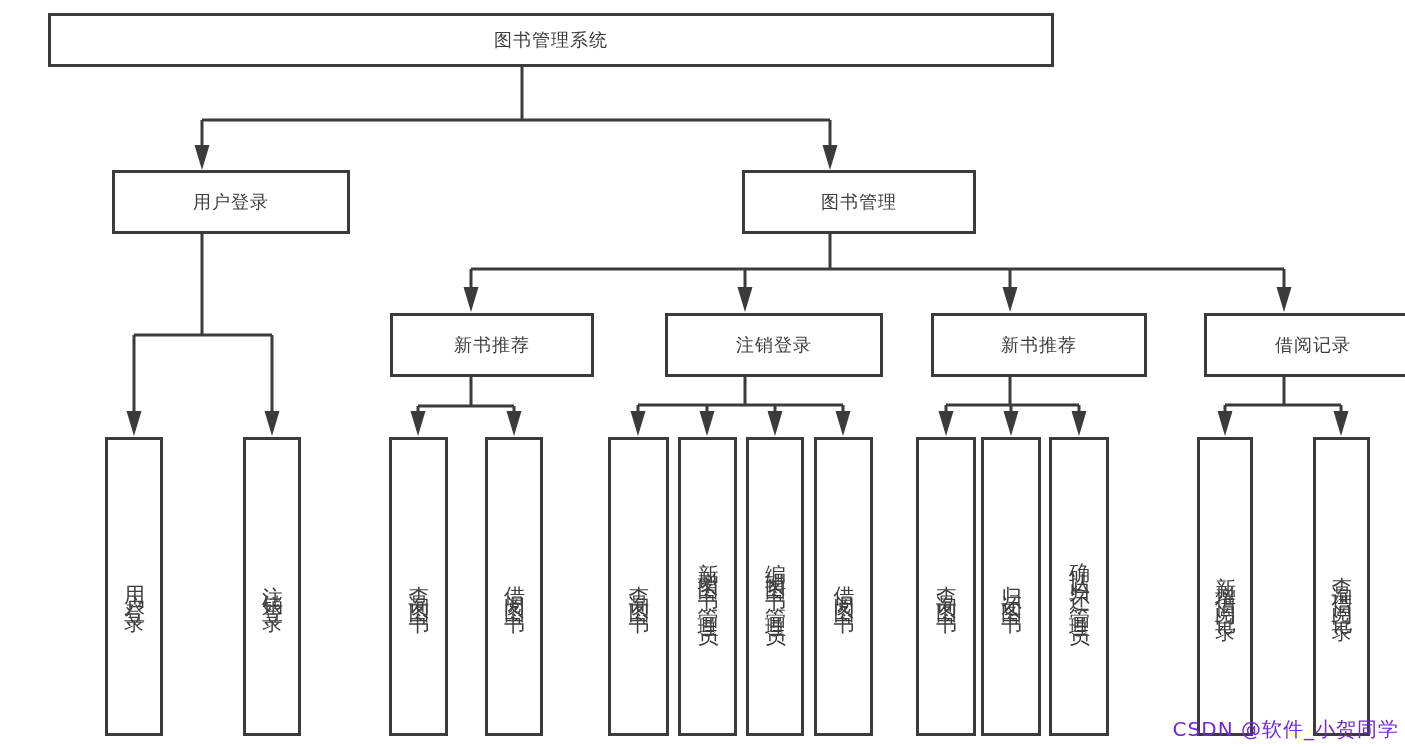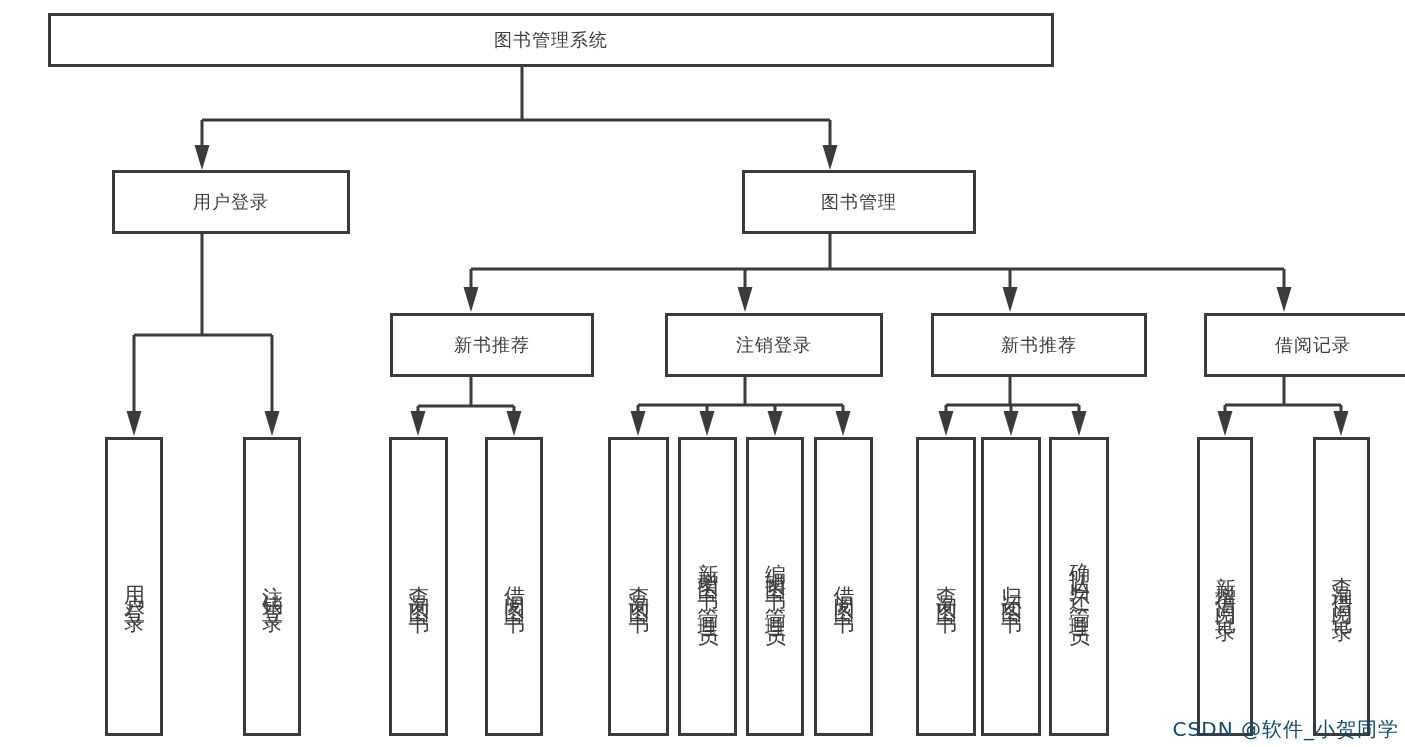--- a/index.html
+++ b/index.html
@@ -36,21 +36,21 @@
     font-size: 21px;
     line-height: 1;
     letter-spacing: 9px;
     white-space: nowrap;
   }
   .watermark {
     position: absolute;
     right: 6px;
     bottom: 4px;
     font-size: 20px;
-    color: #0c4a6e;
+    color: #6d28d9;
     z-index: 3;
     letter-spacing: 1px;
     white-space: nowrap;
   }
 </style>
 </head>
 <body>
 
 <div class="canvas">
 

